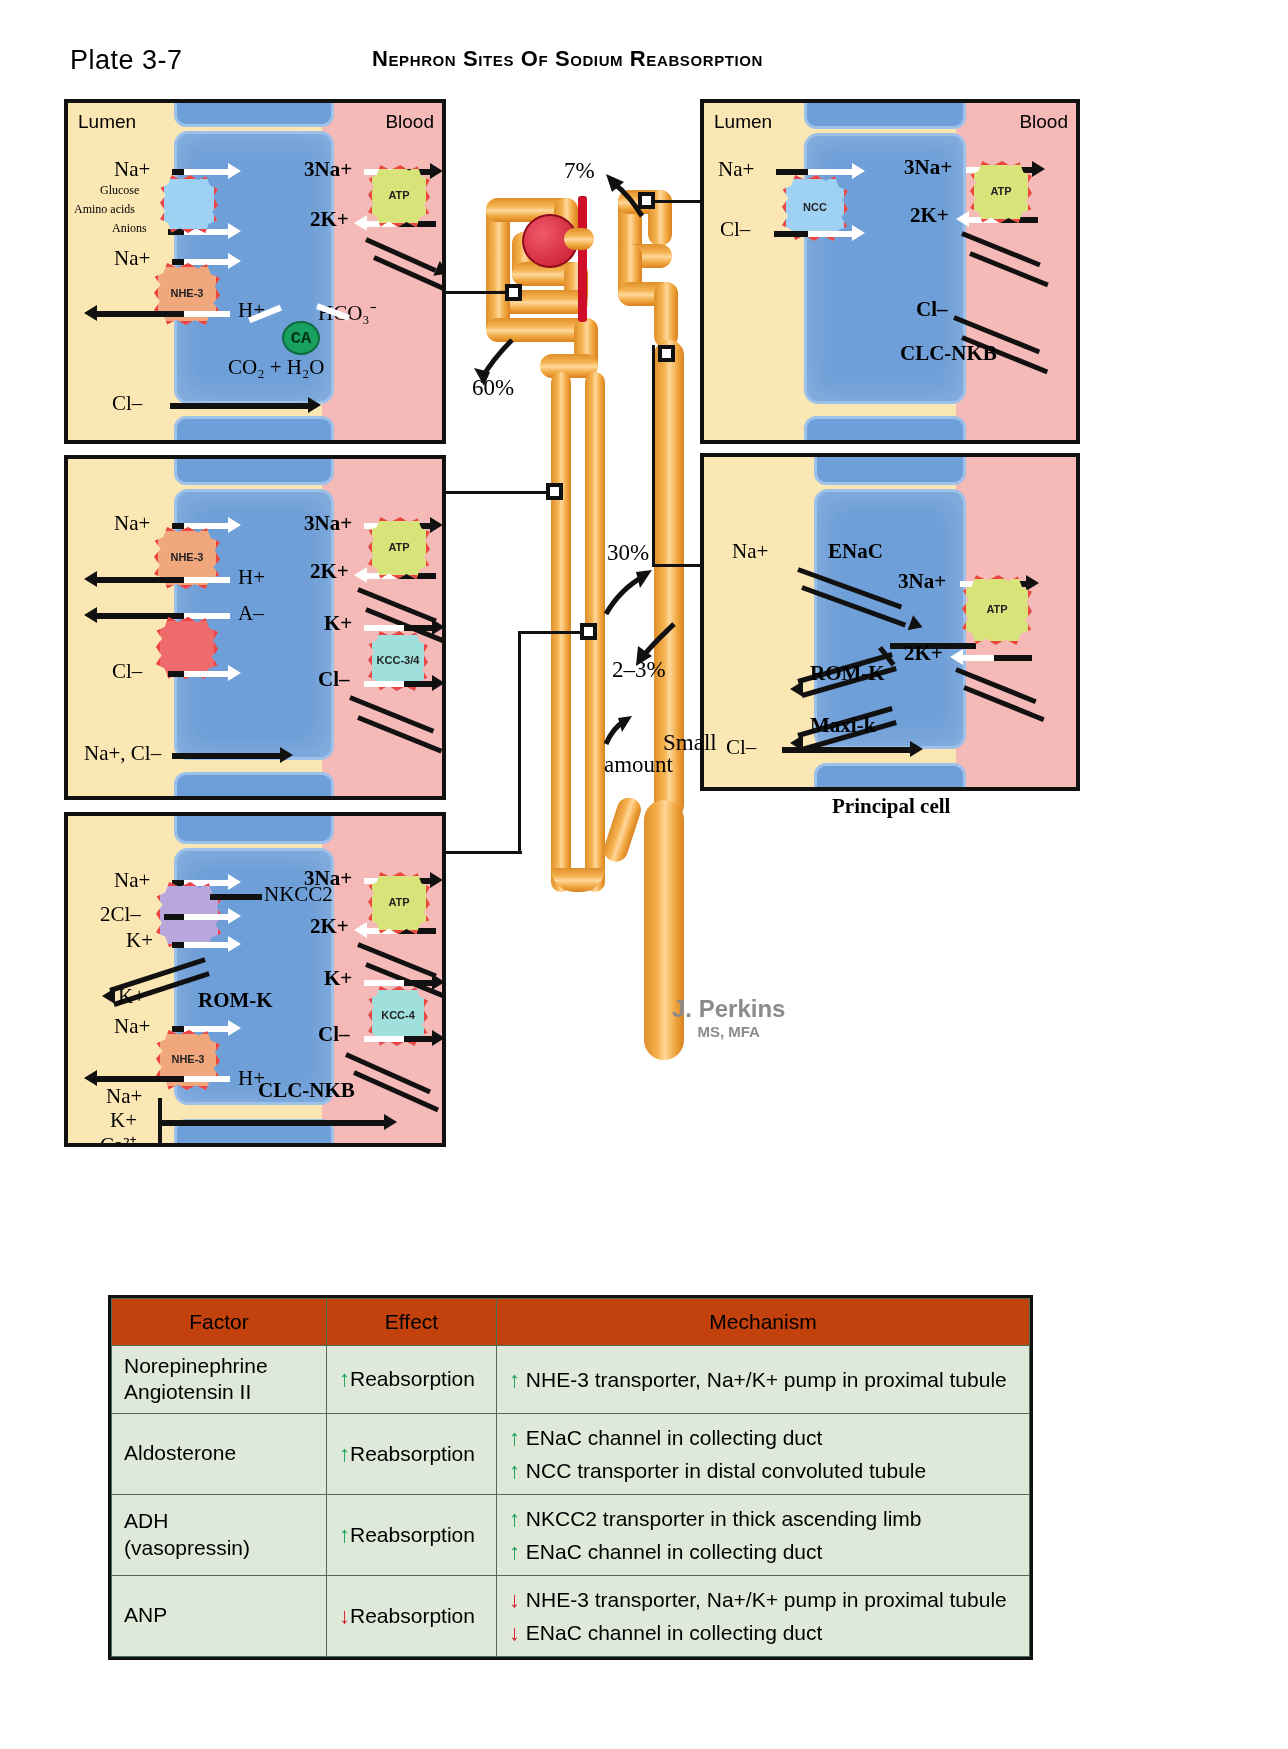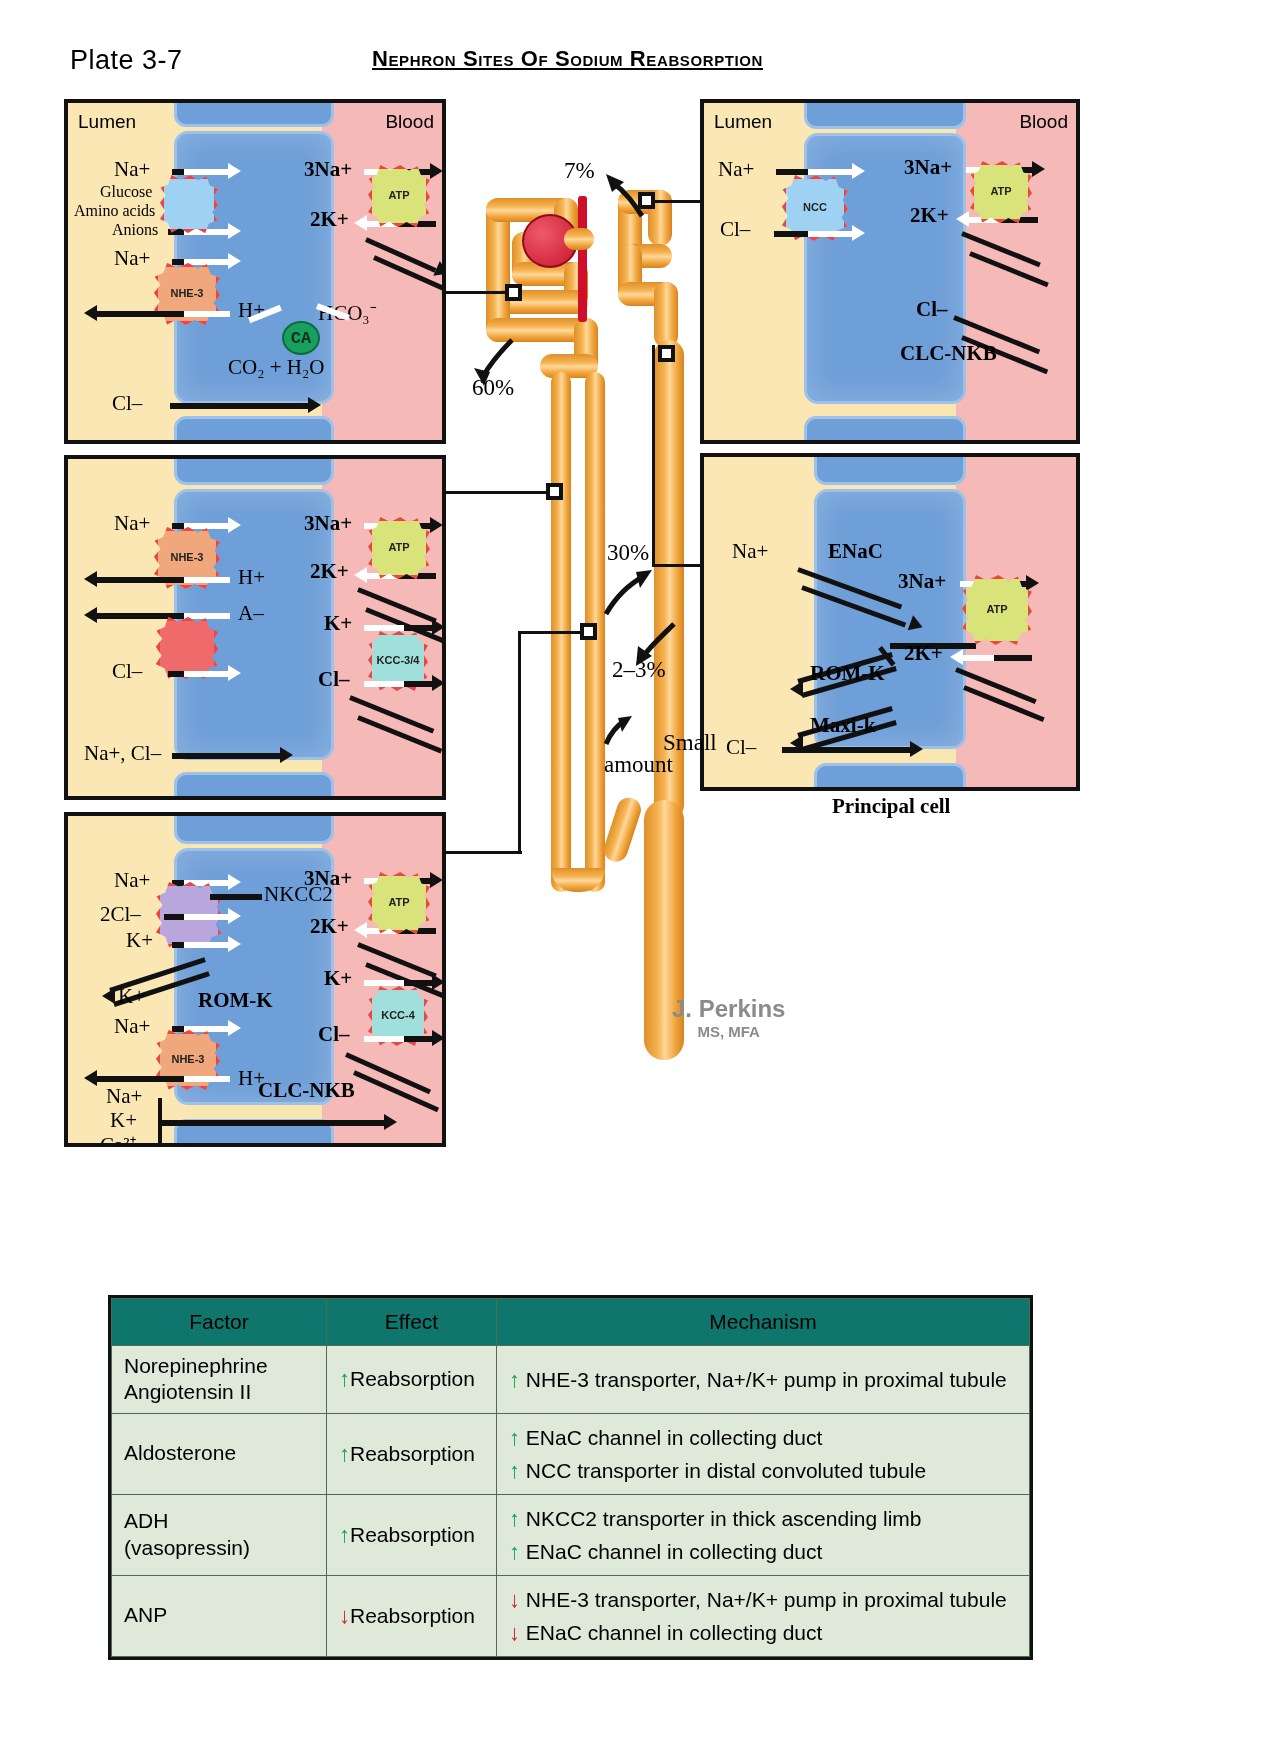--- a/index.html
+++ b/index.html
@@ -13,41 +13,41 @@
   }
   .plate-label{
     position:absolute; left:70px; top:45px;
     font-family:"Liberation Sans", sans-serif;
     font-size:27px; letter-spacing:0.5px;
   }
   .page-title{
     position:absolute; left:372px; top:46px;
     font-family:"Liberation Sans", sans-serif;
     font-size:22px; font-weight:bold; letter-spacing:0.6px;
-    font-variant:small-caps; text-transform:capitalize;text-decoration:underline;
+    font-variant:small-caps; text-transform:capitalize;
   }
 
   
   .panel{ position:absolute; border:4px solid #111; background:#fae6b0; overflow:hidden; }
   .panel .lumen{ position:absolute; left:0; top:0; bottom:0; background:#fbe7b4; }
   .panel .blood{ position:absolute; right:0; top:0; bottom:0; background:#f5b9b8; }
   .panel .cellbody{
     position:absolute; background:#6f9fd8;
     border:3px solid #9dc1e8; border-radius:14px;
     box-shadow: inset 0 0 30px rgba(255,255,255,.22);
   }
   .panel .cellstub{
     position:absolute; background:#6f9fd8; border:3px solid #9dc1e8;
     border-radius:12px;
   }
   .corner-lab{ position:absolute; font-family:"Liberation Sans", sans-serif; font-size:19px; }
 
   .lab{ position:absolute; font-size:21px; white-space:nowrap; font-family:"Liberation Serif", serif;}
   .lab.b{ font-weight:bold; }
-  .lab.sm{ font-size:16px;font-family:Liberation Serif, serif; }
+  .lab.sm{ font-size:12px;font-family:Liberation Serif, serif; }
 
   
   .bar{ position:absolute; background:#111; height:6px; }
   .barw{ position:absolute; background:#fff; height:6px; }
   .arr{ position:absolute; height:0; width:0; border-top:8px solid transparent;
         border-bottom:8px solid transparent; }
   .arr.rt{ border-left:13px solid #111; }
   .arr.lt{ border-right:13px solid #111; }
   .arr.rtw{ border-left:13px solid #fff; }
   .arr.ltw{ border-right:13px solid #fff; }
@@ -88,21 +88,21 @@
   .sig .n{ font-size:24px; }
   .sig .d{ font-size:15px; text-align:center; }
 
   
   .tbl-wrap{ position:absolute; left:108px; top:1295px; width:925px; border:3px solid #111; }
   table.factors{ border-collapse:collapse; width:100%; background:#dfe9da; }
   table.factors td, table.factors th{ border:1px solid #4f6b52; padding:7px 12px;
     font-family:"Liberation Sans", sans-serif; font-weight:normal; vertical-align:middle; }
   .tbl-title{ background:#c5d5bd; text-align:center; font-size:23px; font-weight:bold !important;
     font-family:"Liberation Sans", sans-serif; padding:9px 0 !important; }
-  .tbl-head td{ background:#0f766e; text-align:center; font-size:21px; padding:11px 0 !important; }
+  .tbl-head td{ background:#c2410c; text-align:center; font-size:21px; padding:11px 0 !important; }
   .cell-factor{ font-size:21px; line-height:1.25; width:215px; }
   .cell-effect{ font-size:21px; width:170px; white-space:nowrap;margin-left:42px; }
   .cell-mech{ font-size:21px; line-height:1.5; }
   .up{ color:#1aa35b; font-weight:bold; font-size:22px; }
   .down{ color:#d81f2a; font-weight:bold; font-size:22px; }
 </style>
 </head>
 <body>
 
 <div class="plate-label">Plate 3-7</div>

